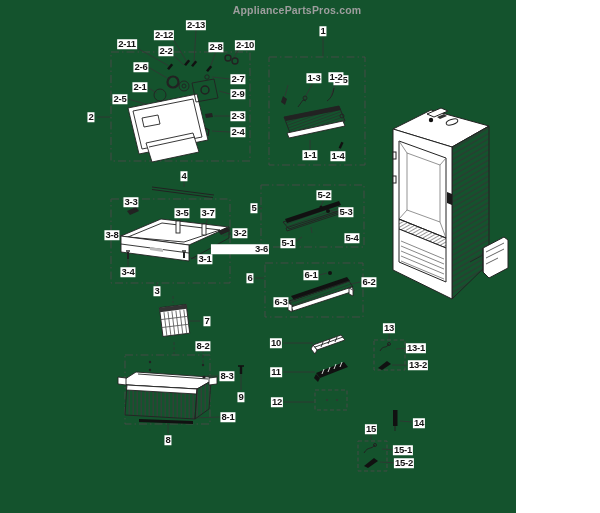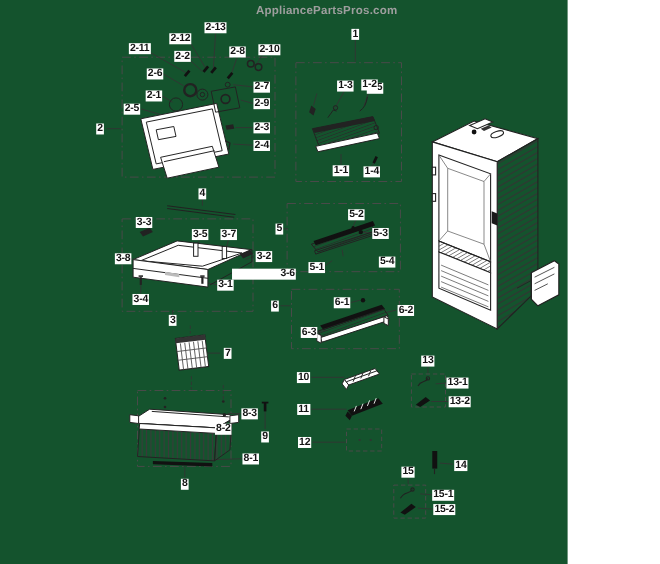--- a/index.html
+++ b/index.html
@@ -328,21 +328,21 @@
       <div class="callout" style="left: 254px; top: 208px;">5</div>
       <div class="callout" style="left: 324px; top: 195px;">5-2</div>
       <div class="callout" style="left: 346px; top: 212px;">5-3</div>
       <div class="callout" style="left: 312px; top: 238px; margin-left: 40px;">5-4</div>
       <div class="callout" style="left: 288px; top: 243px;">5-1</div>
       <div class="callout" style="left: 250px; top: 278px;">6</div>
       <div class="callout" style="left: 311px; top: 275px;">6-1</div>
       <div class="callout" style="left: 369px; top: 282px;">6-2</div>
       <div class="callout" style="left: 281px; top: 302px;">6-3</div>
       <div class="callout" style="left: 207px; top: 321px;">7</div>
-      <div class="callout" style="left: 203px; top: 346px; margin-top: 44px;">8-2</div>
+      <div class="callout" style="left: 203px; top: 346px;">8-2</div>
       <div class="callout" style="left: 227px; top: 376px;">8-3</div>
       <div class="callout" style="left: 241px; top: 397px;">9</div>
       <div class="callout" style="left: 228px; top: 417px;">8-1</div>
       <div class="callout" style="left: 168px; top: 440px;">8</div>
       <div class="callout" style="left: 276px; top: 343px;">10</div>
       <div class="callout" style="left: 276px; top: 372px;">11</div>
       <div class="callout" style="left: 277px; top: 402px;">12</div>
       <div class="callout" style="left: 389px; top: 328px;">13</div>
       <div class="callout" style="left: 416px; top: 348px;">13-1</div>
       <div class="callout" style="left: 418px; top: 365px;">13-2</div>

